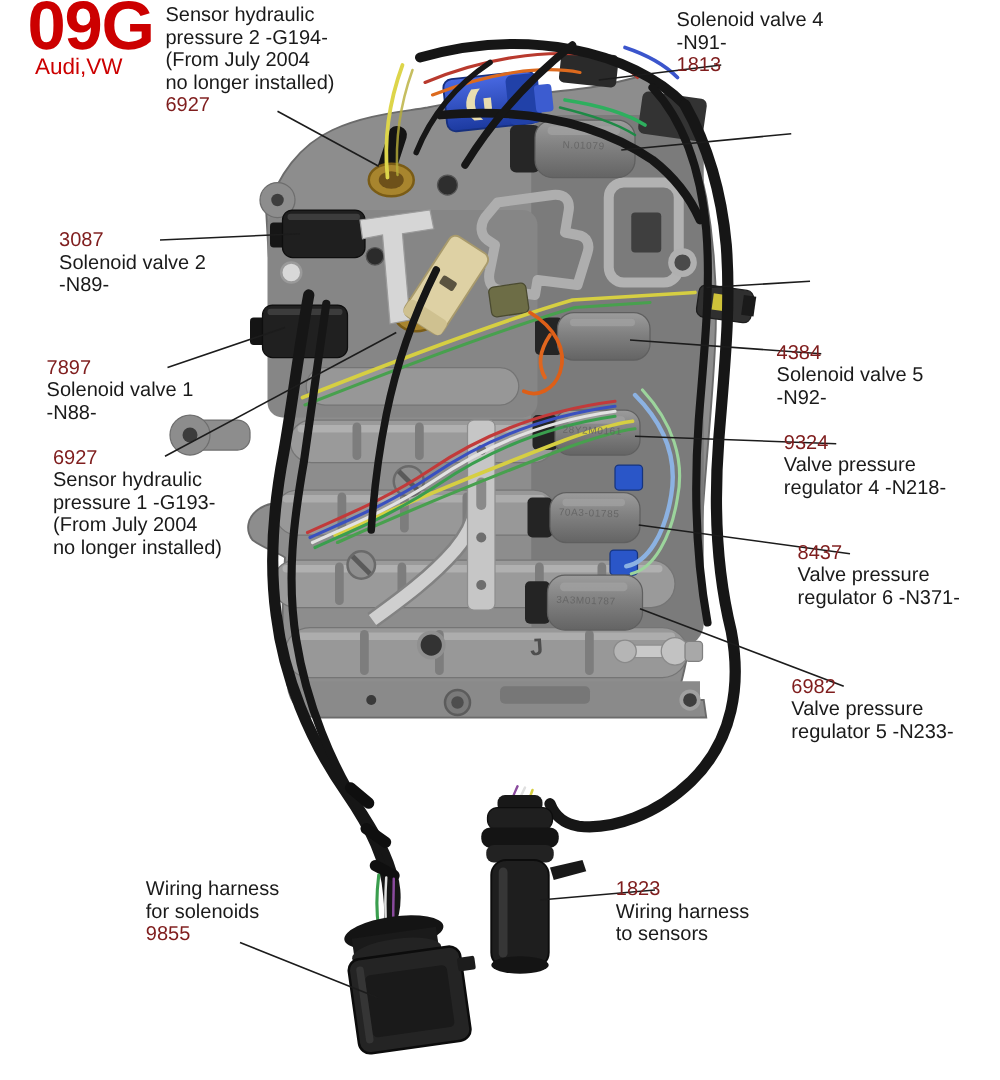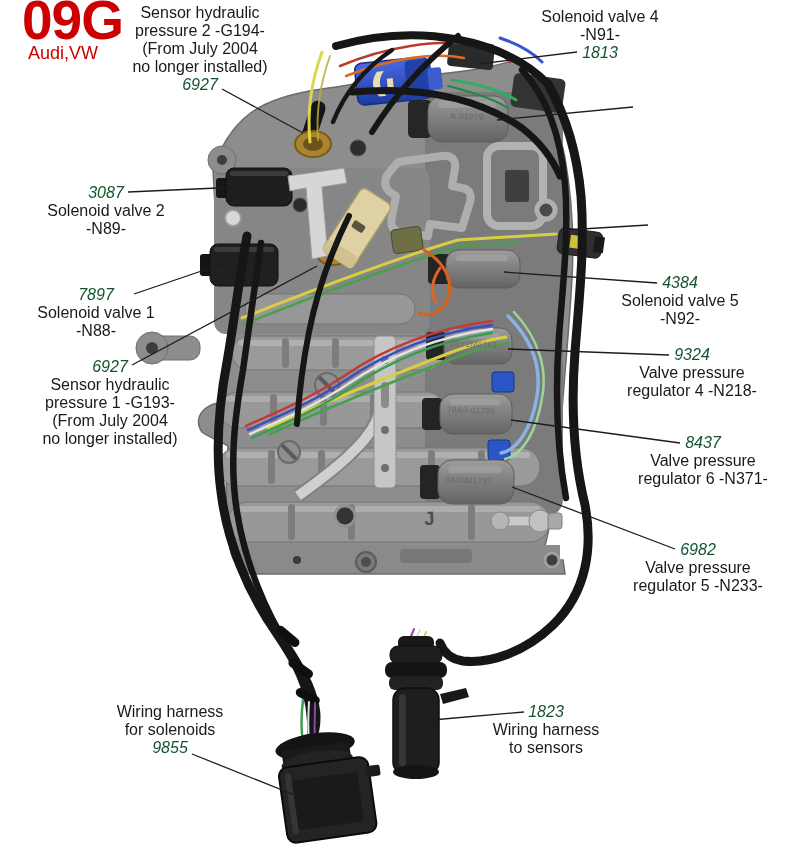--- a/index.html
+++ b/index.html
@@ -1,22 +1,22 @@
 <!DOCTYPE html>
 <html><head>
 <meta charset="utf-8">
 <style>
   html,body{margin:0;padding:0;background:#ffffff;}
   .stage{position:relative;width:800px;height:864px;background:#ffffff;overflow:hidden;
          font-family:"Liberation Sans", sans-serif;}
   .stage svg{position:absolute;left:0;top:0;}
-  .callout{position:absolute;transform:translateX(-50%);text-align:center;
+  .callout{position:absolute;transform:translateX(-50%);text-align:left;
            font-size:16px;line-height:18px;color:#1a1a1a;white-space:nowrap;z-index:5;}
   .cline{white-space:nowrap;}
-  .cnum{color:#14532d;font-style:italic;}
+  .cnum{color:#7f1d1d;}
   .logo{position:absolute;left:22px;top:-6px;color:#cc0000;z-index:5;}
   .logo .code{font-size:55px;font-weight:bold;line-height:52px;letter-spacing:-1px;}
   .logo .sub{font-size:18px;line-height:18px;margin-left:6px;margin-top:-2px;}
   .marking{position:absolute;color:#626262;z-index:4;font-family:"Liberation Sans",sans-serif;}
   .mk-stamp{font-size:19px;font-weight:bold;color:#4e4e4e;transform:rotate(-4deg);}
   .mk-code{font-size:8px;letter-spacing:0.5px;opacity:0.85;transform:rotate(2deg);}
 </style>
 </head>
 <body>
 

